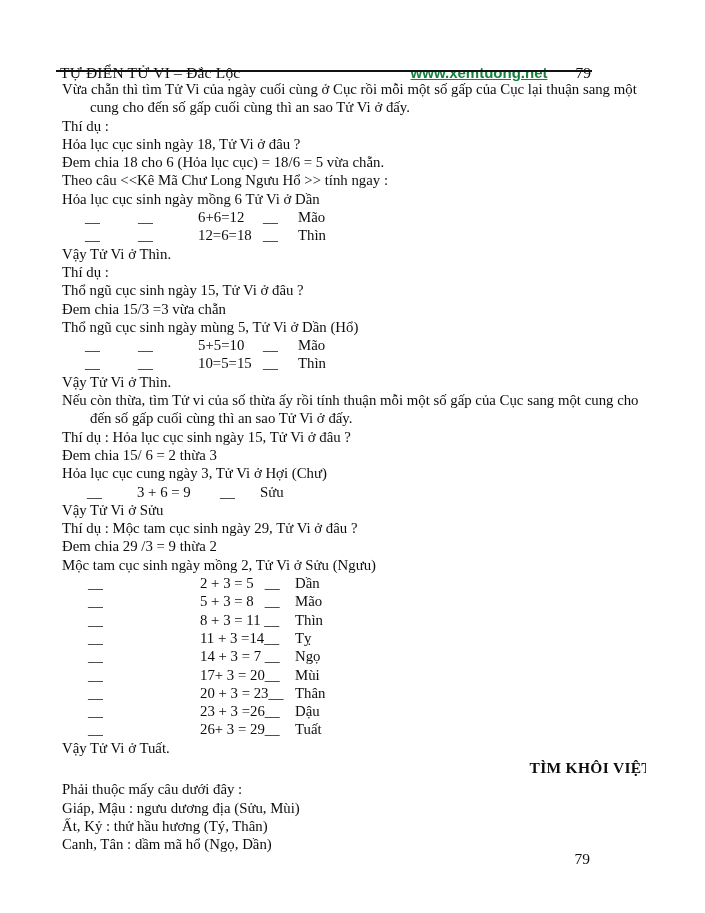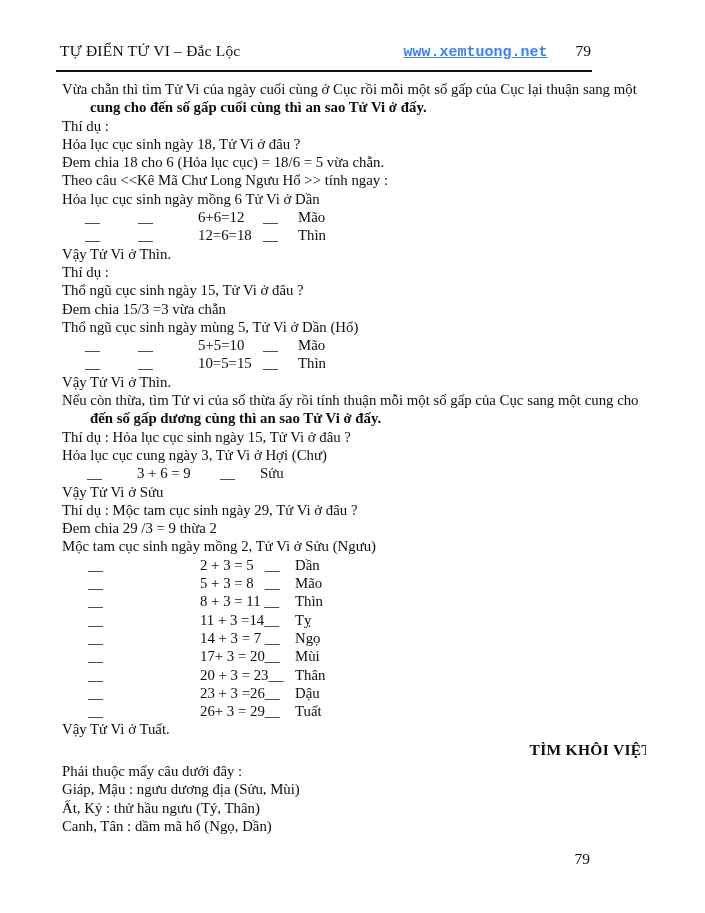--- a/index.html
+++ b/index.html
@@ -19,43 +19,44 @@
   .header {
     position: absolute;
     left: 60px; right: 55px; top: 42px;
     display: flex;
     align-items: baseline;
     font-size: 15.5px;
   }
   .header-title { flex: 1; letter-spacing: 0.2px; }
   .header-link {
     font-weight: bold;
-    color: #3b82f6;
+    color: #15803d;
     text-decoration: underline;
-    font-family: Liberation Mono, monospace;
+    font-family: Liberation Sans, sans-serif;
     font-size: 15px;
+    margin-top: 22px;
   }
   .header-pageno { margin-left: 28px; }
   .header-rule {
     position: absolute;
     left: 56px; right: 54px; top: 70px;
     border: none;
     border-top: 2px solid #111;
     margin: 0;
   }
   
   .content {
     position: absolute;
     left: 62px; top: 80px;
     width: 590px;
     font-size: 14.8px;
     line-height: 18.3px;
   }
   .line { white-space: pre; }
-  .line.indent { padding-left: 28px; font-weight: bold; }
+  .line.indent { padding-left: 28px; }
   
   .eqrow { display: flex; white-space: pre; }
   .cell { display: block; flex: 0 0 auto; }
   .g12 .c1 { margin-left: 23px; width: 53px; }
   .g12 .c2 { width: 60px; }
   .g12 .c3 { width: 65px; }
   .g12 .c4 { width: 35px; }
   .g3 .c1 { margin-left: 25px; width: 50px; }
   .g3 .c3 { width: 83px; }
   .g3 .c4 { width: 40px; }
@@ -132,23 +133,24 @@
       <span class="cell c1">__</span>
       <span class="cell c2">__</span>
       <span class="cell c3">10=5=15</span>
       <span class="cell c4">__</span>
       <span class="cell">Thìn</span>
     </div>
 
     <div class="line">Vậy Tử Vi ở Thìn.</div>
 
     <div class="line">Nếu còn thừa, tìm Tử vi của số thừa ấy rồi tính thuận mỗi một số gấp của Cục sang một cung cho</div>
-    <div class="line indent">đến số gấp dương cùng thì an sao Tử Vi ở đấy.</div>
+    <div class="line indent">đến số gấp cuối cùng thì an sao Tử Vi ở đấy.</div>
 
     <div class="line">Thí dụ : Hỏa lục cục sinh ngày 15, Tử Vi ở đâu ?</div>
+    <div class="line">Đem chia 15/ 6 = 2 thừa 3</div>
     <div class="line">Hỏa lục cục cung ngày 3, Tử Vi ở Hợi (Chư)</div>
 
     <div class="eqrow g3">
       <span class="cell c1">__</span>
       <span class="cell c3">3 + 6 = 9</span>
       <span class="cell c4">__</span>
       <span class="cell">Sửu</span>
     </div>
 
     <div class="line">Vậy Tử Vi ở Sửu</div>
@@ -202,20 +204,20 @@
       <span class="cell c3">26+ 3 = 29__</span>
       <span class="cell">Tuất</span>
     </div>
 
     <div class="line">Vậy Tử Vi ở Tuất.</div>
 
     <div class="section-heading">TÌM KHÔI VIỆT</div>
 
     <div class="line">Phải thuộc mấy câu dưới đây :</div>
     <div class="line">Giáp, Mậu : ngưu dương địa (Sửu, Mùi)</div>
-    <div class="line">Ất, Kỷ : thử hầu ngưu (Tý, Thân)</div>
+    <div class="line">Ất, Kỷ : thử hầu hương (Tý, Thân)</div>
     <div class="line">Canh, Tân : dầm mã hổ (Ngọ, Dần)</div>
 
   </div>
 
   <div class="footer-pageno">79</div>
 
 </div>
 
 </body></html>

